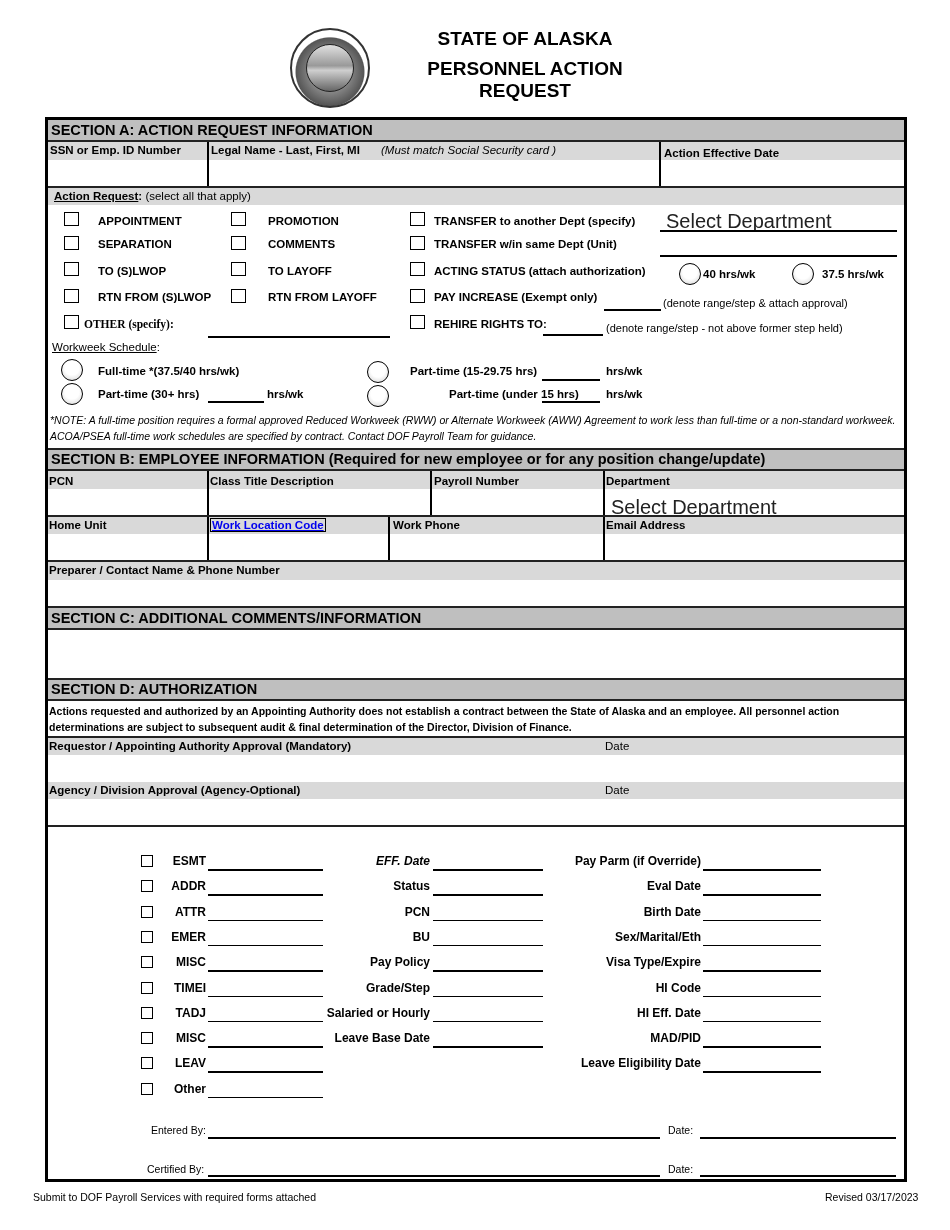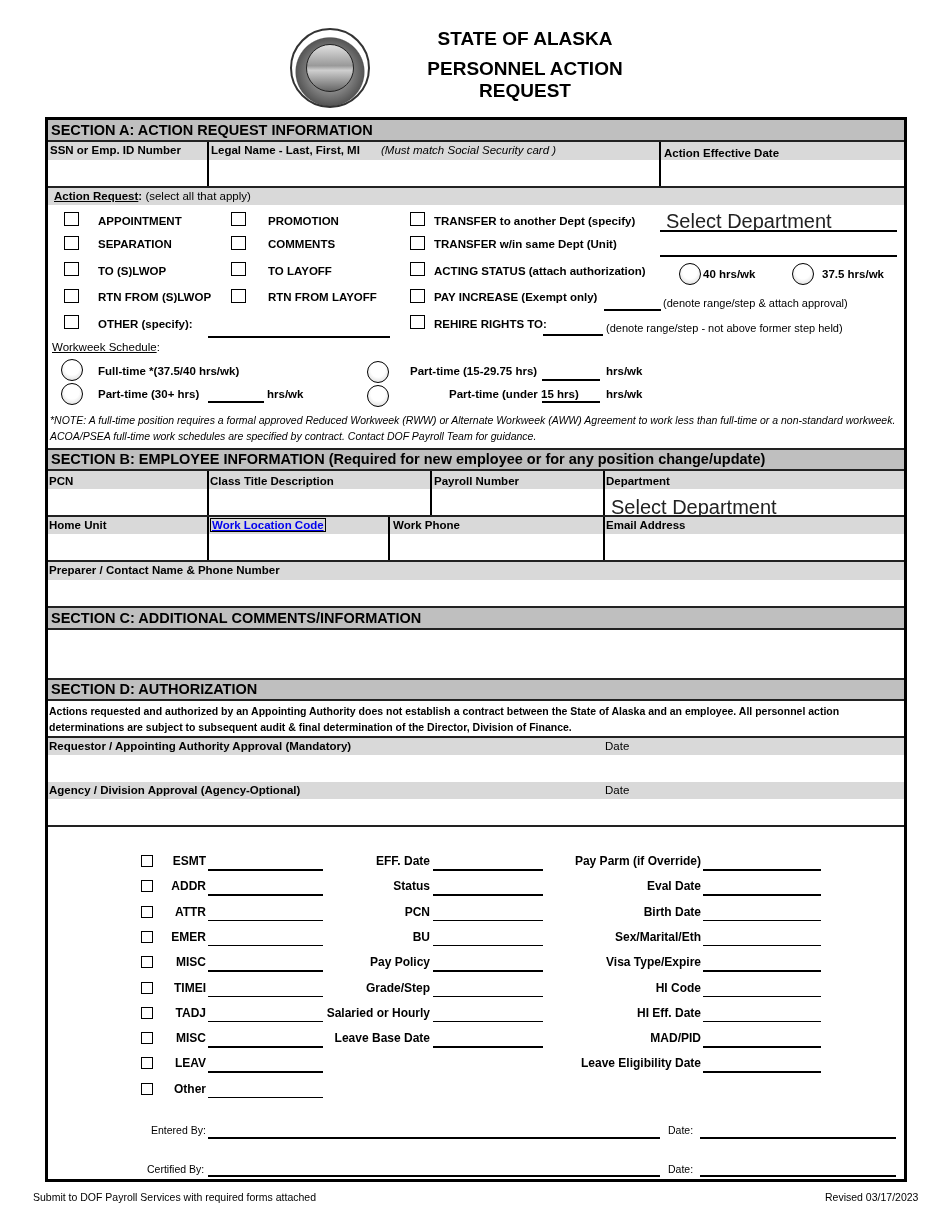--- a/index.html
+++ b/index.html
@@ -54,21 +54,21 @@
 
   <div class="cb" style="left:16px;top:92px;"></div>
   <span class="lbl" style="left:50px;top:95px;">APPOINTMENT</span>
   <div class="cb" style="left:16px;top:116px;"></div>
   <span class="lbl" style="left:50px;top:118px;">SEPARATION</span>
   <div class="cb" style="left:16px;top:142px;"></div>
   <span class="lbl" style="left:50px;top:145px;">TO (S)LWOP</span>
   <div class="cb" style="left:16px;top:169px;"></div>
   <span class="lbl" style="left:50px;top:171px;">RTN FROM (S)LWOP</span>
   <div class="cb" style="left:16px;top:195px;"></div>
-  <span class="lbl" style="left:50px;top:198px;">OTHER (specify):</span>
+  <span class="lbl" style="left:36px;top:198px;font-family:Liberation Serif, serif;">OTHER (specify):</span>
   <div class="uline" style="left:160px;top:216px;width:182px;"></div>
 
   <div class="cb" style="left:183px;top:92px;"></div>
   <span class="lbl" style="left:220px;top:95px;">PROMOTION</span>
   <div class="cb" style="left:183px;top:116px;"></div>
   <span class="lbl" style="left:220px;top:118px;">COMMENTS</span>
   <div class="cb" style="left:183px;top:142px;"></div>
   <span class="lbl" style="left:220px;top:145px;">TO LAYOFF</span>
   <div class="cb" style="left:183px;top:169px;"></div>
   <span class="lbl" style="left:220px;top:171px;">RTN FROM LAYOFF</span>
@@ -191,21 +191,21 @@
       <div class="uline" style="left:160px;top:900.8px;width:115px;"></div>
       <div class="cbs" style="left:93px;top:912.1px;"></div>
       <div class="e-lbl" style="left:100px;width:58px;top:911.1px;">MISC</div>
       <div class="uline" style="left:160px;top:926.1px;width:115px;"></div>
       <div class="cbs" style="left:93px;top:937.4px;"></div>
       <div class="e-lbl" style="left:100px;width:58px;top:936.4px;">LEAV</div>
       <div class="uline" style="left:160px;top:951.4px;width:115px;"></div>
       <div class="cbs" style="left:93px;top:962.7px;"></div>
       <div class="e-lbl" style="left:100px;width:58px;top:961.7px;">Other</div>
       <div class="uline" style="left:160px;top:976.7px;width:115px;"></div>
-      <div class="e-lbl" style="left:250px;width:132px;top:734px;">EFF. Date</div>
+      <div class="e-lbl" style="left:250px;width:132px;top:734px;font-style:italic;">EFF. Date</div>
       <div class="uline" style="left:385px;top:749px;width:110px;"></div>
       <div class="e-lbl" style="left:250px;width:132px;top:759.3px;">Status</div>
       <div class="uline" style="left:385px;top:774.3px;width:110px;"></div>
       <div class="e-lbl" style="left:250px;width:132px;top:784.6px;">PCN</div>
       <div class="uline" style="left:385px;top:799.6px;width:110px;"></div>
       <div class="e-lbl" style="left:250px;width:132px;top:809.9px;">BU</div>
       <div class="uline" style="left:385px;top:824.9px;width:110px;"></div>
       <div class="e-lbl" style="left:250px;width:132px;top:835.2px;">Pay Policy</div>
       <div class="uline" style="left:385px;top:850.2px;width:110px;"></div>
       <div class="e-lbl" style="left:250px;width:132px;top:860.5px;">Grade/Step</div>

